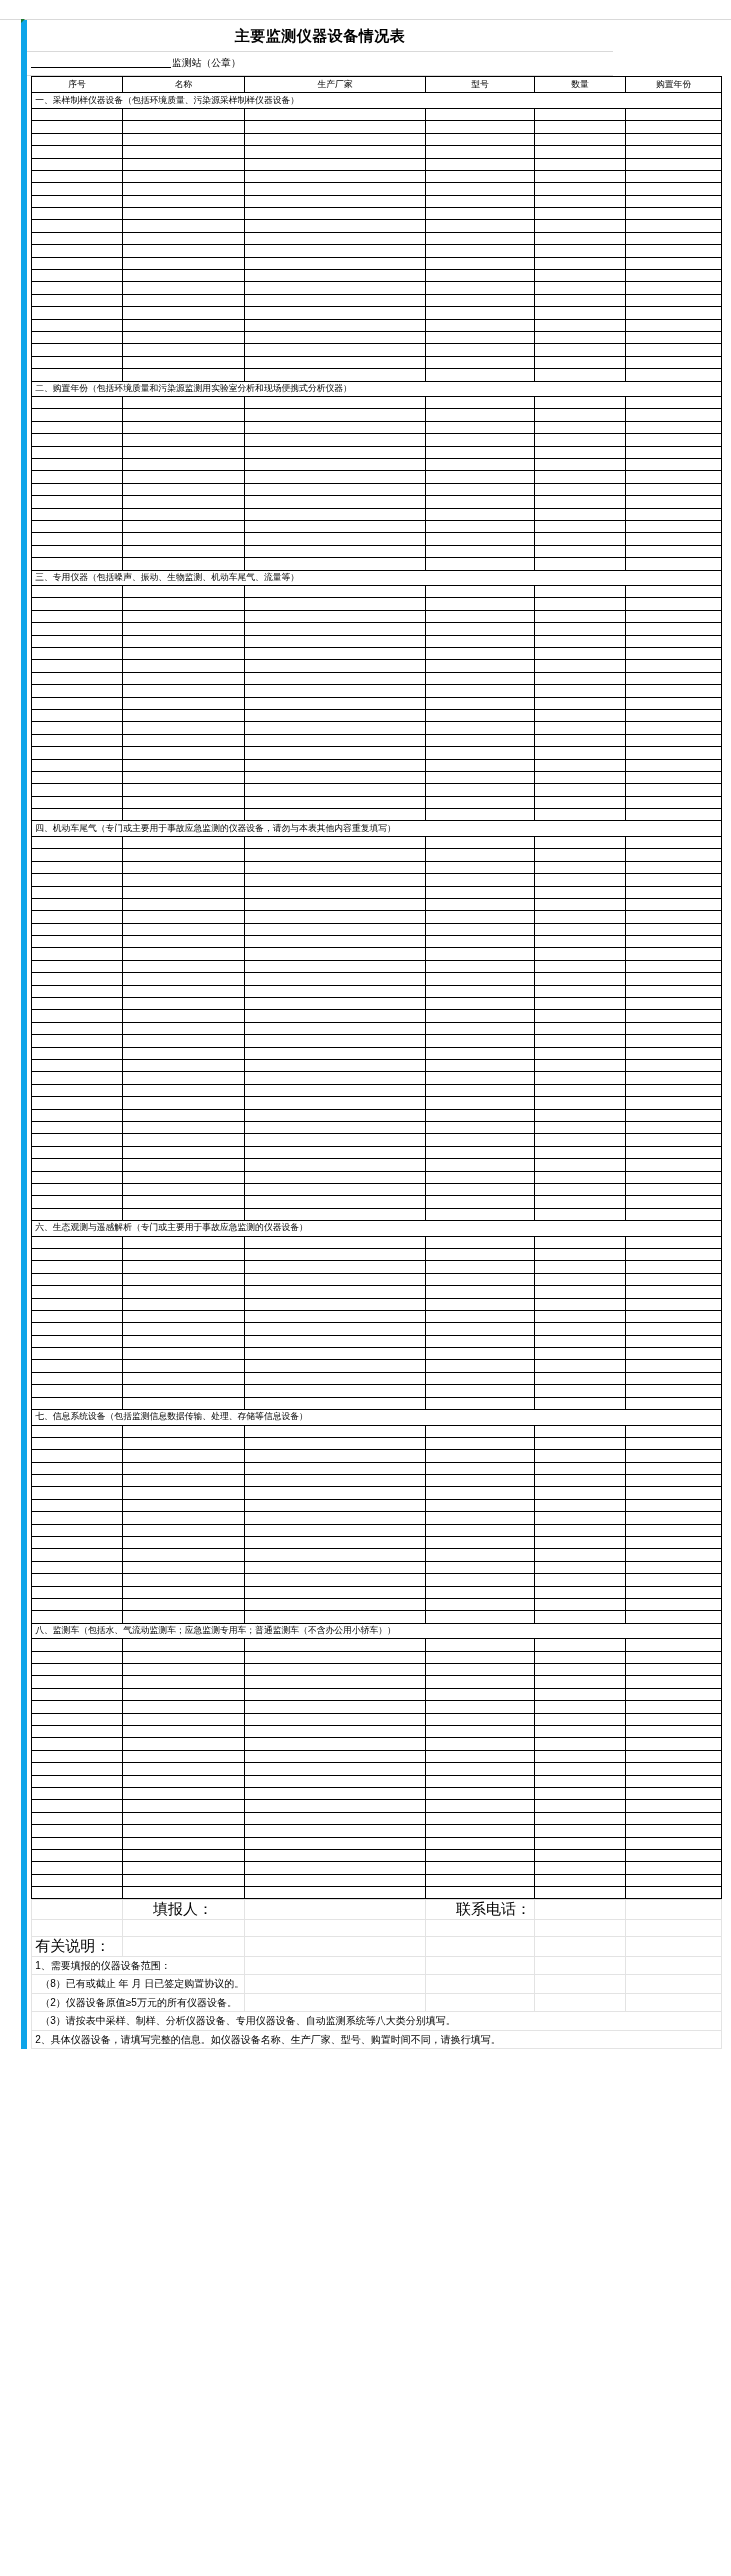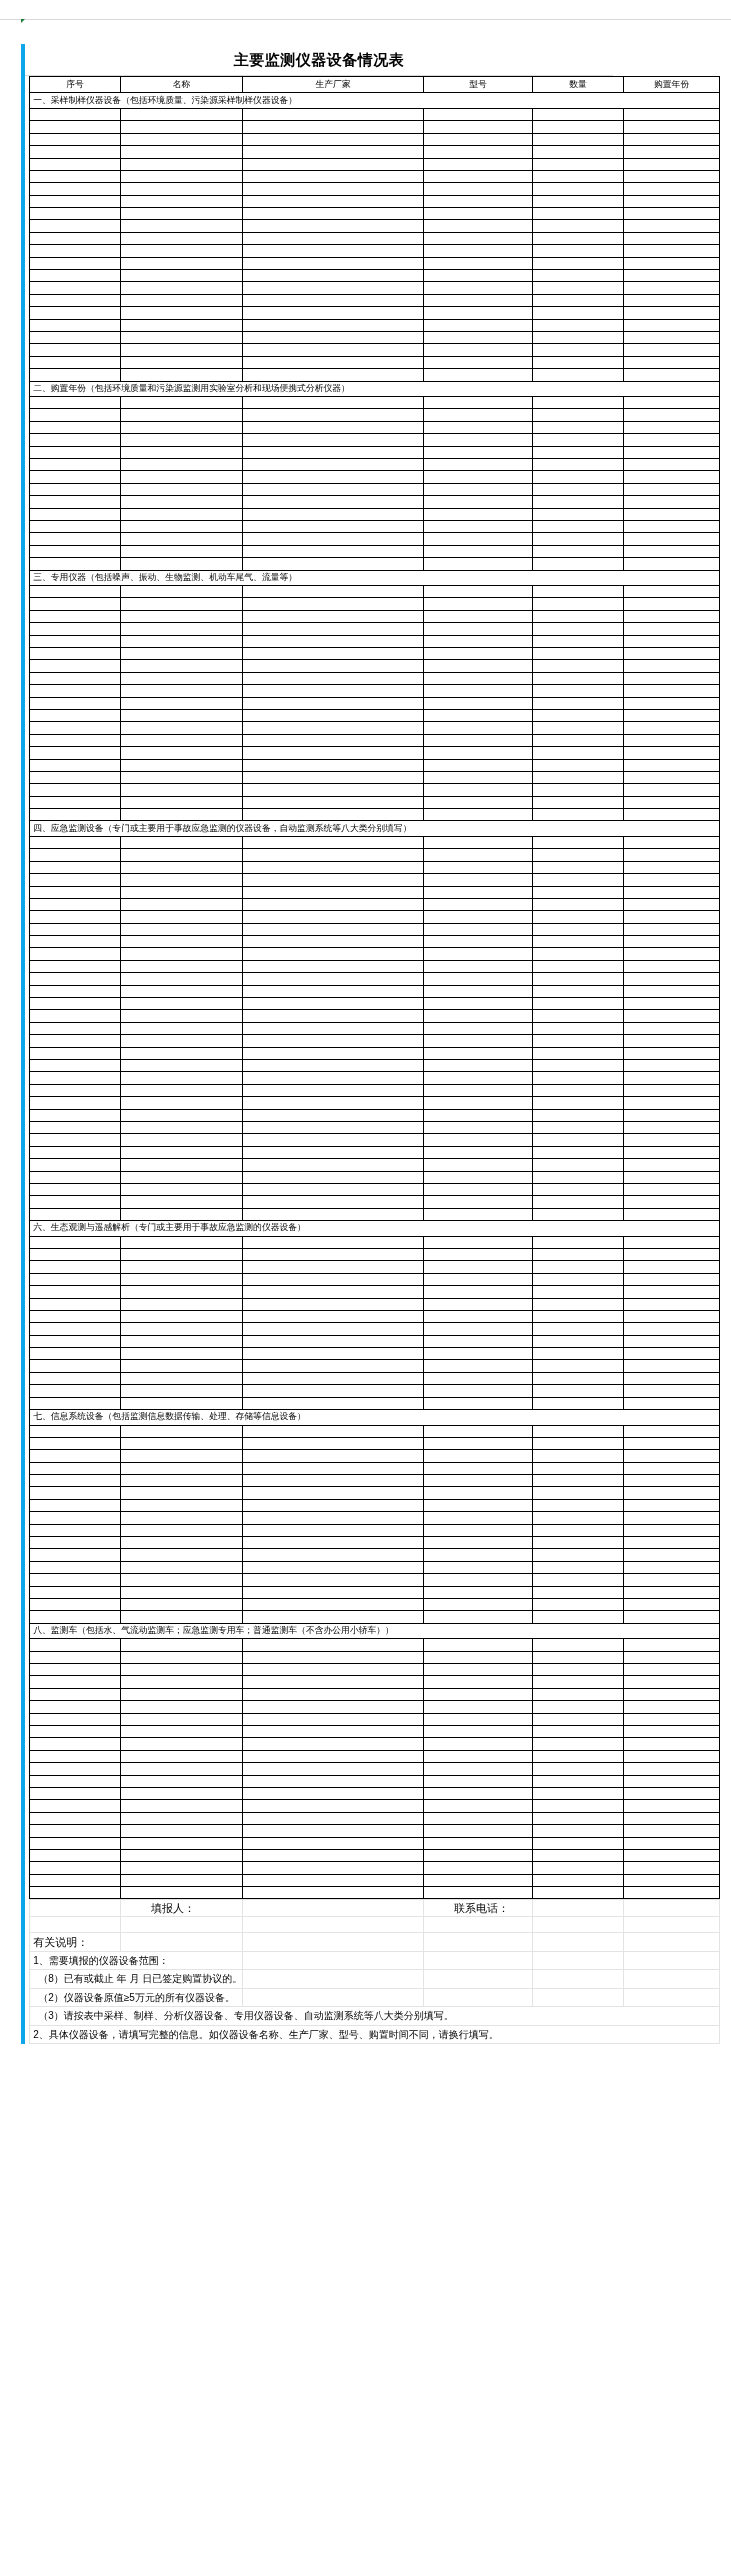--- a/index.html
+++ b/index.html
@@ -28,23 +28,22 @@
     width: 0; height: 0;
     border-top: 4.6px solid #1b7a34;
     border-right: 4.6px solid transparent;
     z-index: 5;
   }
 
   .sheet {
     position: relative;
     margin-left: 21px;
     width: 592px;
-    border-left: 4px solid #0ea5e9;
+    border-left: 6px solid #0ea5e9;
     padding-left: 0;
-    margin-top: 24px;
   }
 
   
   .title {
     text-align: center;
     font-size: 15px;
     font-weight: bold;
     letter-spacing: 0.5px;
     padding: 7.2px 0 6.2px 0;
     border-bottom: 1px solid #d9d9d9;
@@ -118,21 +117,21 @@
   
   .footgrid {
     border-collapse: collapse;
     width: 689px;
     margin-left: 4.1px;
     table-layout: fixed;
   }
   .footgrid td {
     border: 0.5px solid #e3e3e3;
     height: 16.5px;
-    font-size: 11px;
+    font-size: 15px;
     padding: 0 3.1px;
     vertical-align: middle;
     white-space: nowrap;
   }
   .footgrid td.sig { padding-left: 30px; }
   .footgrid td.tall { height: 18.5px; }
   .footgrid td.note { font-size: 10px; }
   .footgrid td.indent1 { padding-left: 3.1px; }
   .footgrid td.indent2 { padding-left: 8.2px; }
 </style>
@@ -140,20 +139,24 @@
 <body>
 
 <div class="topbar">
   <div class="corner-flag"></div>
 </div>
 
 <div class="sheet">
 
   <div class="title">主要监测仪器设备情况表</div>
 
+  <div class="orgline">
+    <span class="blank"></span>
+      <span class="txt">监测站（公章）</span>
+  </div>
 
   <table class="grid">
     <colgroup>
       <col class="c-no">
         <col class="c-name">
         <col class="c-maker">
       <col class="c-model">
         <col class="c-qty">
         <col class="c-year">
     </colgroup>
@@ -609,21 +612,21 @@
         </tr>
         <tr class="blank thickbottom">
           <td></td>
           <td></td>
           <td></td>
           <td></td>
           <td></td>
           <td></td>
         </tr>
         <tr class="section">
-          <td colspan="6">四、应急监测设备（专门或主要用于事故应急监测的仪器设备，自动监测系统等八大类分别填写）</td>
+          <td colspan="6">四、机动车尾气（专门或主要用于事故应急监测的仪器设备，请勿与本表其他内容重复填写）</td>
         </tr>
         <tr class="blank">
           <td></td>
           <td></td>
           <td></td>
           <td></td>
           <td></td>
           <td></td>
         </tr>
         <tr class="blank">

